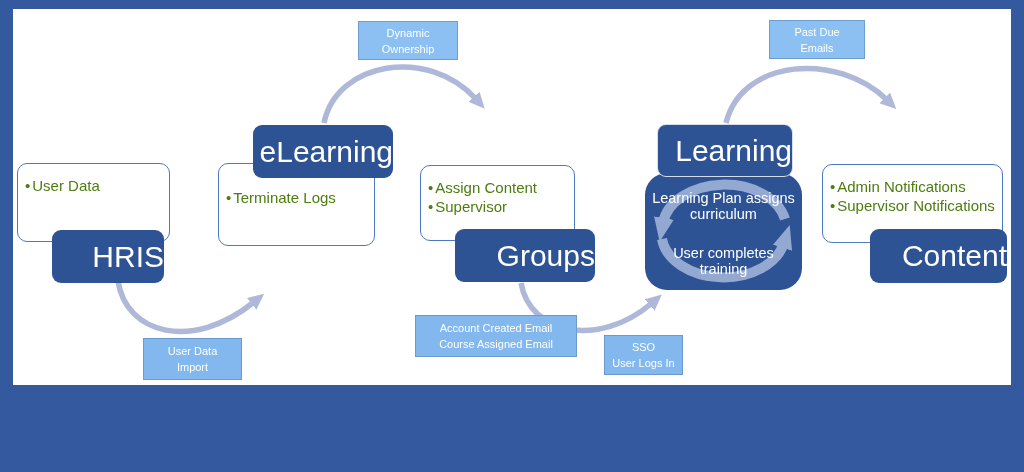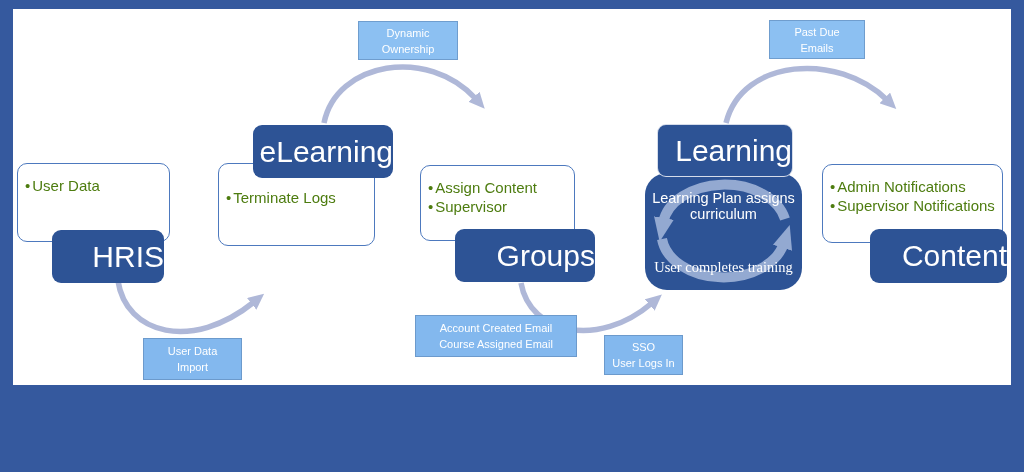--- a/index.html
+++ b/index.html
@@ -29,21 +29,21 @@
   #stage-learning{border:1px solid rgba(255,255,255,.8);}
 
   
   .cycle-box{
     position:absolute;left:645px;top:173px;width:157px;height:117px;
     background:#2D5395;border-radius:22px;z-index:2;overflow:hidden;
     color:#fff;text-align:center;font-size:14.5px;line-height:16px;
   }
   .cycle-box .cyc-svg{position:absolute;left:0;top:0;}
   .cycle-box .steps{position:relative;z-index:2;padding-top:17px;}
-  .cycle-box .step+.step{margin-top:37px;font-family:Liberation Serif, serif;}
+  .cycle-box .step+.step{margin-top:23px;}
   .cycle-box .step{padding:0 6px;}
 
   
   .conn-label{
     position:absolute;background:#83B8EE;border:1px solid rgba(96,138,186,.65);
     color:#fff;text-align:center;font-size:11px;line-height:16px;
     display:flex;flex-direction:column;justify-content:center;z-index:3;box-sizing:border-box;
   }
   .conn-label.light{background:#8CC0F2;}
 

